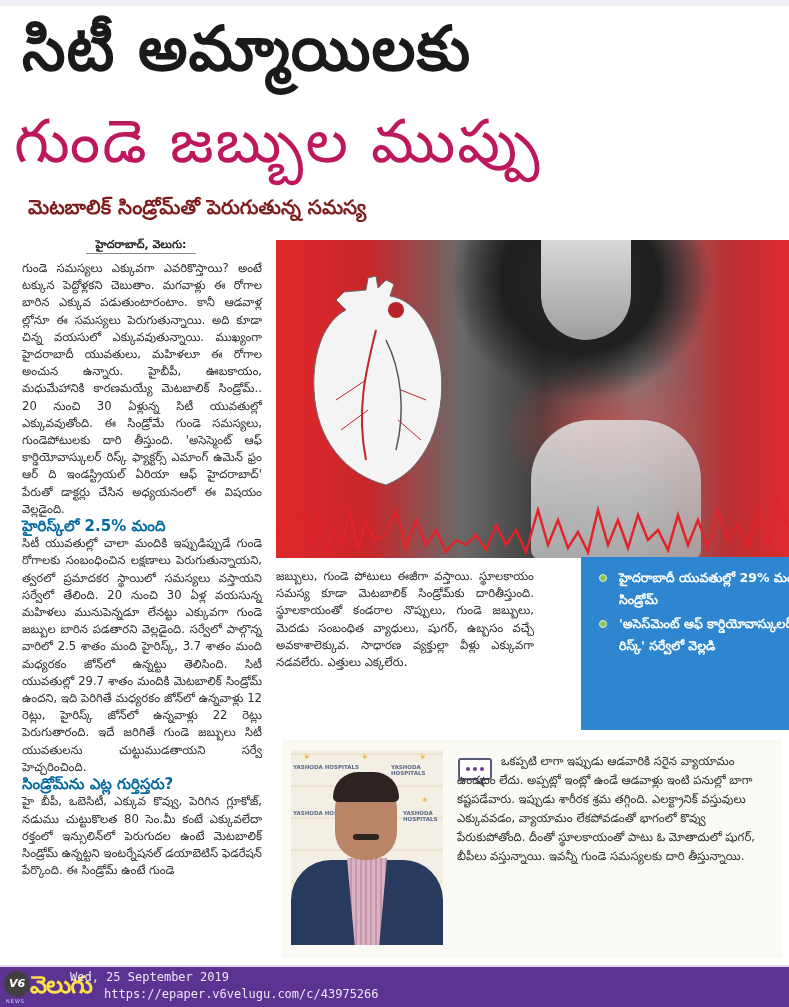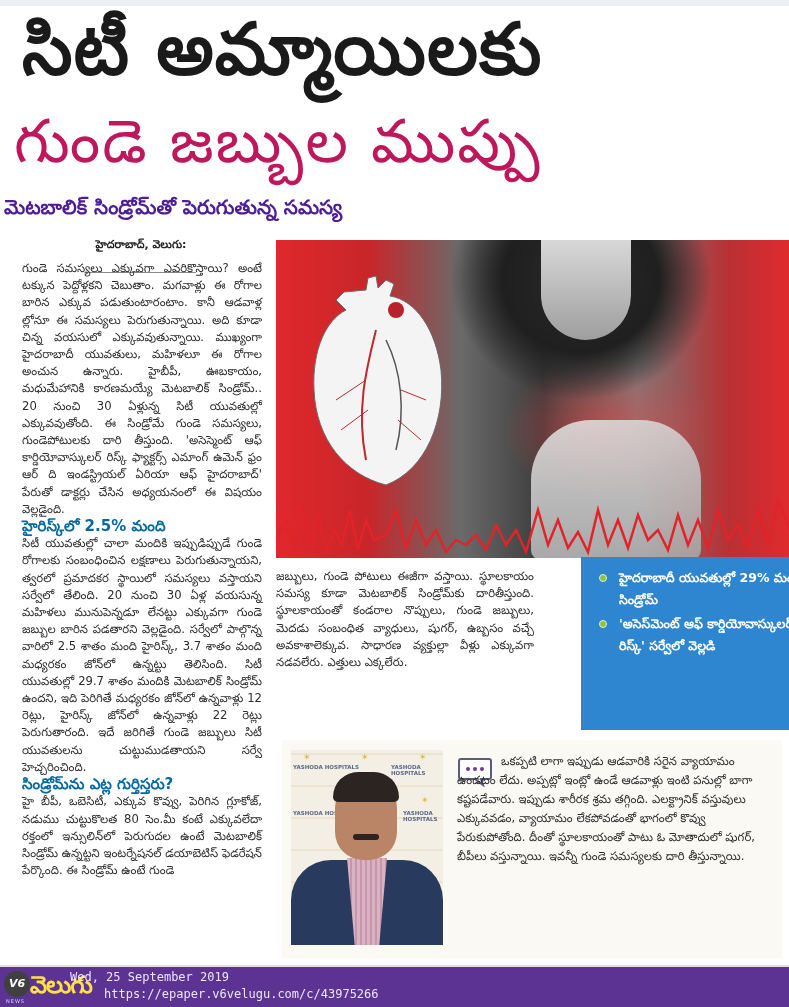--- a/index.html
+++ b/index.html
@@ -3,36 +3,36 @@
 <meta charset="utf-8">
 <style>
   * { box-sizing: border-box; margin: 0; padding: 0; }
   html, body { width: 789px; height: 1007px; overflow: hidden; background: #ffffff; }
   body { position: relative; font-family: "DejaVu Sans", sans-serif; color: #2a2a2a; }
 
   .topstrip { position: absolute; left: 0; top: 0; width: 789px; height: 6px; background: #eeeef6; }
 
   .headline1 {
     position: absolute; left: 22px; top: 14px; width: 700px;
-    font-size: 72px; font-weight: bold; color: #1a1a1a; line-height: 70px; letter-spacing: 1px;
+    font-size: 62px; font-weight: bold; color: #1a1a1a; line-height: 70px; letter-spacing: 1px;
   }
   .headline2 {
     position: absolute; left: 14px; top: 86px; width: 770px;
     font-size: 60px; font-weight: normal; color: #be185d; line-height: 110px; letter-spacing: 2px;
   }
   .subhead {
-    position: absolute; left: 4px; top: 192px; width: 380px;
-    font-size: 20px; font-weight: bold; color: #4c1d95; line-height: 30px;
+    position: absolute; left: 28px; top: 192px; width: 380px;
+    font-size: 20px; font-weight: bold; color: #7f1d1d; line-height: 30px;
   }
 
   
   .dateline {
     position: absolute; left: 86px; top: 238px; width: 110px;
     font-size: 11px; font-weight: bold; color: #222; text-align: center;
-    padding-bottom: 19px; border-bottom: 1px solid #8a8a8a;
+    padding-bottom: 0; border-bottom: 1px solid #8a8a8a;
   }
   .col-left {
     position: absolute; left: 22px; top: 260px; width: 240px;
     font-size: 11.6px; line-height: 17.2px; color: #2b2b2b; text-align: justify;
   }
   .col-left p { margin: 0; }
   .subhd { font-weight: bold; color: #0369a1; font-size: 15px; line-height: 17.2px; }
 
   
   .hero {

